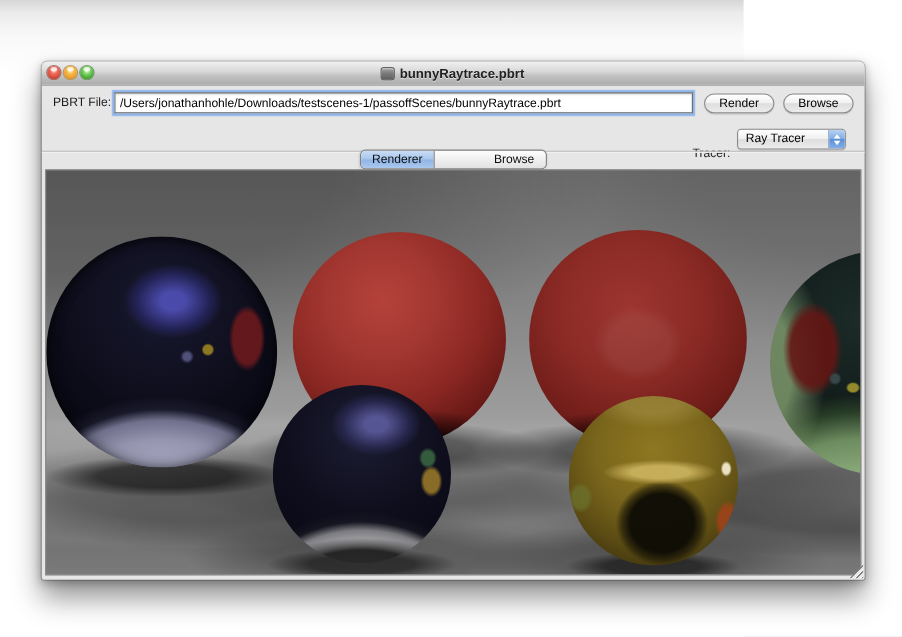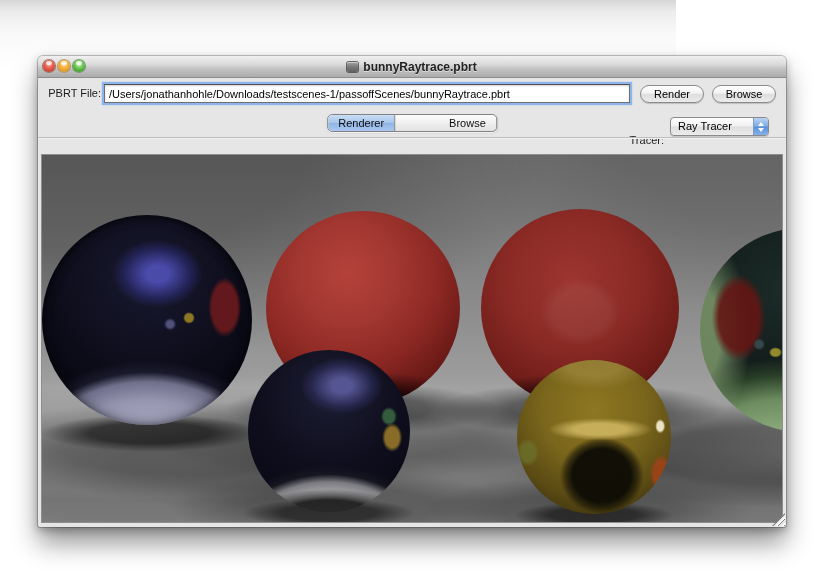--- a/index.html
+++ b/index.html
@@ -76,21 +76,21 @@
   .popup-stepper {
     width:15px; display:flex; flex-direction:column; align-items:center; justify-content:center; gap:2px;
     background:linear-gradient(180deg,#b9d4f2 0,#7fabe5 48%,#5b90da 52%,#82b0e8 100%);
     border-left:1px solid #7d9cc8;
   }
   .tri-up   { width:0; height:0; border-left:3px solid transparent; border-right:3px solid transparent; border-bottom:4px solid #fff; }
   .tri-down { width:0; height:0; border-left:3px solid transparent; border-right:3px solid transparent; border-top:4px solid #fff; }
 
   .tab-divider { position:absolute; left:0; right:0; top:59px; height:1px; background:#bdbdbd; box-shadow:0 1px 0 #f2f2f2; }
   .segmented {
-    position:absolute; left:50%; top:36px; transform:translateX(-50%);
+    position:absolute; left:50%; top:58px; transform:translateX(-50%);
     display:flex; height:18px;
     border:1px solid #828282; border-radius:5px; overflow:hidden;
     background:linear-gradient(180deg,#fdfdfd,#e2e2e2);
     box-shadow:0 1px 0 rgba(255,255,255,.7), 0 1px 2px rgba(0,0,0,.12);
     gap:44px;
   }
   .segment { font-size:11px; line-height:16px; padding:0 10px; color:#0d0d0d; cursor:default; }
   .segment.active {
     background:linear-gradient(180deg,#cadef5 0,#a7c5ec 48%,#90b4e5 52%,#abc9ef 100%);
     border-right:1px solid #828282;

